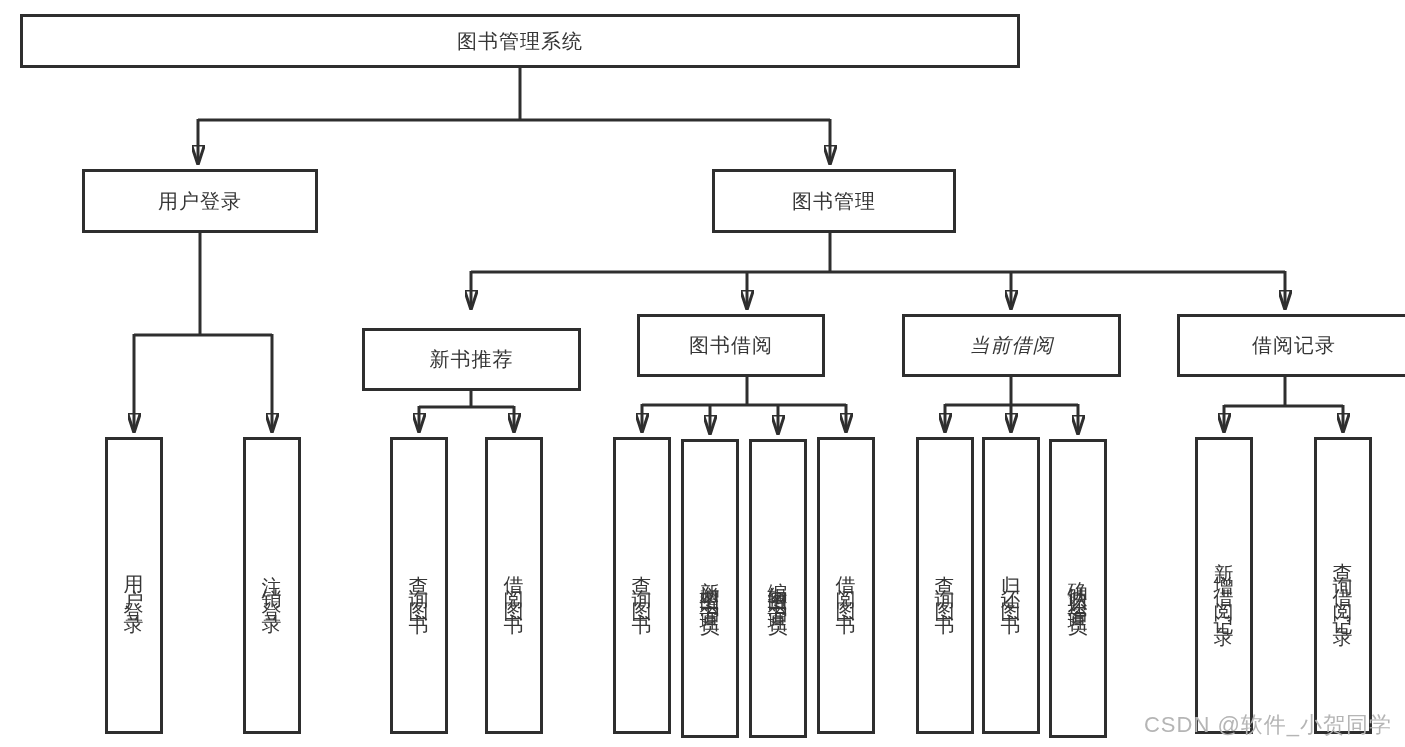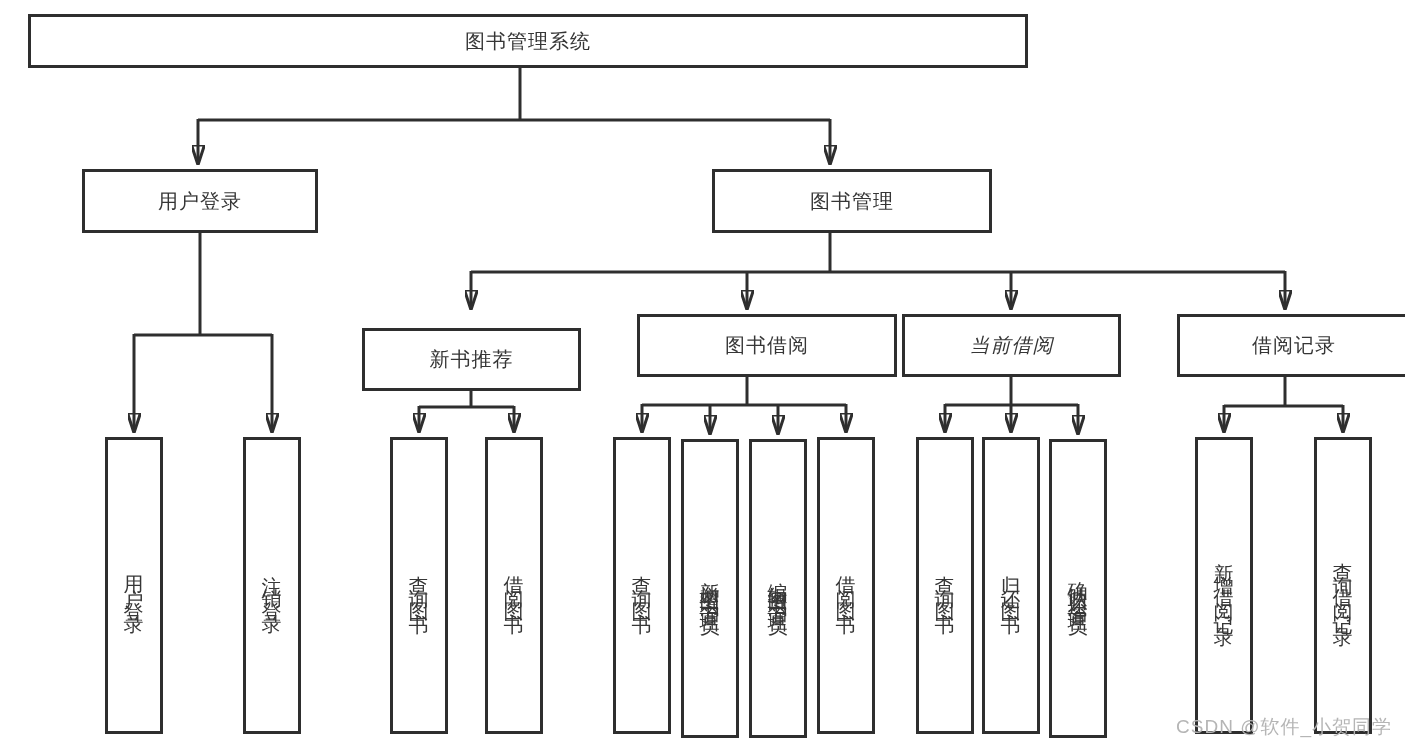--- a/index.html
+++ b/index.html
@@ -43,21 +43,21 @@
     line-height:1;
     letter-spacing:13px;
     white-space:nowrap;
   }
   .vbox.tall{top:439px;height:299px;}
   .vbox.tight .vtext{letter-spacing:5px;}
   .watermark{
     position:absolute;
     right:13px;bottom:7px;
     color:var(--wm);
-    font-size:19px;
+    font-size:22px;
     letter-spacing:1px;
     pointer-events:none;
     margin-left:26px;
   }
 </style>
 </head>
 <body>
 
 <div class="canvas">
 
@@ -102,35 +102,35 @@
     <path d="M945,404 L945,432" marker-end="url(#arw)"></path>
     <path d="M1011,404 L1011,432" marker-end="url(#arw)"></path>
     <path d="M1078,404 L1078,434" marker-end="url(#arw)"></path>
 
     <path d="M1285,377 L1285,406"></path>
     <path d="M1224,406 L1343,406"></path>
     <path d="M1224,405 L1224,432" marker-end="url(#arw)"></path>
     <path d="M1343,405 L1343,432" marker-end="url(#arw)"></path>
   </svg>
 
-  <div class="box" style="left:28px;top:14px;width:1000px;height:54px;">
+  <div class="box" style="left:20px;top:14px;width:1000px;height:54px;">
     <span>图书管理系统</span>
   </div>
 
   <div class="box" style="left:82px;top:169px;width:236px;height:64px;">
     <span>用户登录</span>
   </div>
-  <div class="box" style="left:712px;top:169px;width:280px;height:64px;">
+  <div class="box" style="left:712px;top:169px;width:244px;height:64px;">
     <span>图书管理</span>
   </div>
 
   <div class="box" style="left:362px;top:328px;width:219px;height:63px;">
     <span>新书推荐</span>
   </div>
-  <div class="box" style="left:637px;top:314px;width:260px;height:63px;">
+  <div class="box" style="left:637px;top:314px;width:188px;height:63px;">
     <span>图书借阅</span>
   </div>
   <div class="box" style="left:902px;top:314px;width:219px;height:63px;font-style:italic;">
     <span>当前借阅</span>
   </div>
   <div class="box" style="left:1177px;top:314px;width:234px;height:63px;">
     <span>借阅记录</span>
   </div>
 
   <div class="vbox" style="left:105px;">

